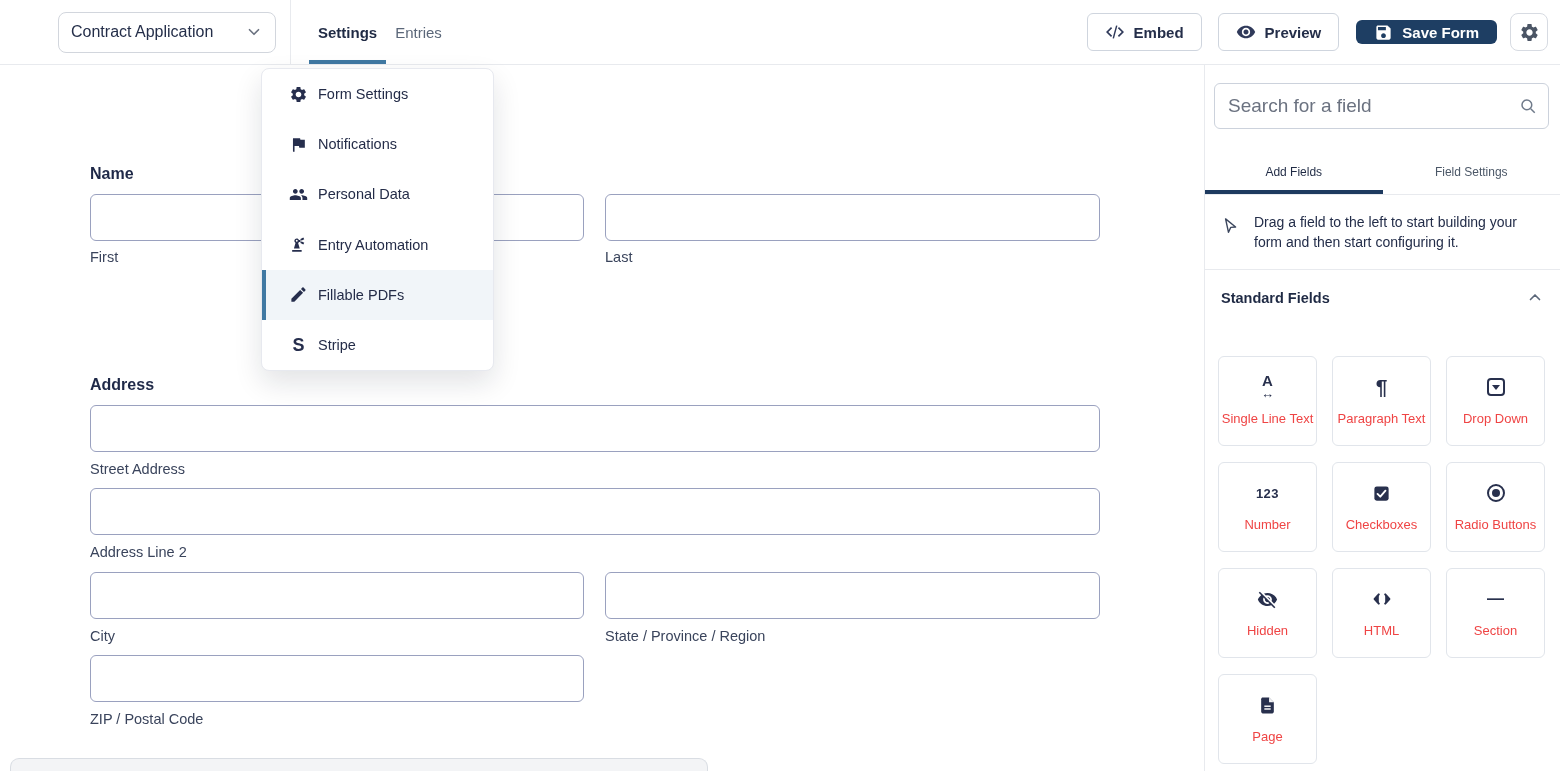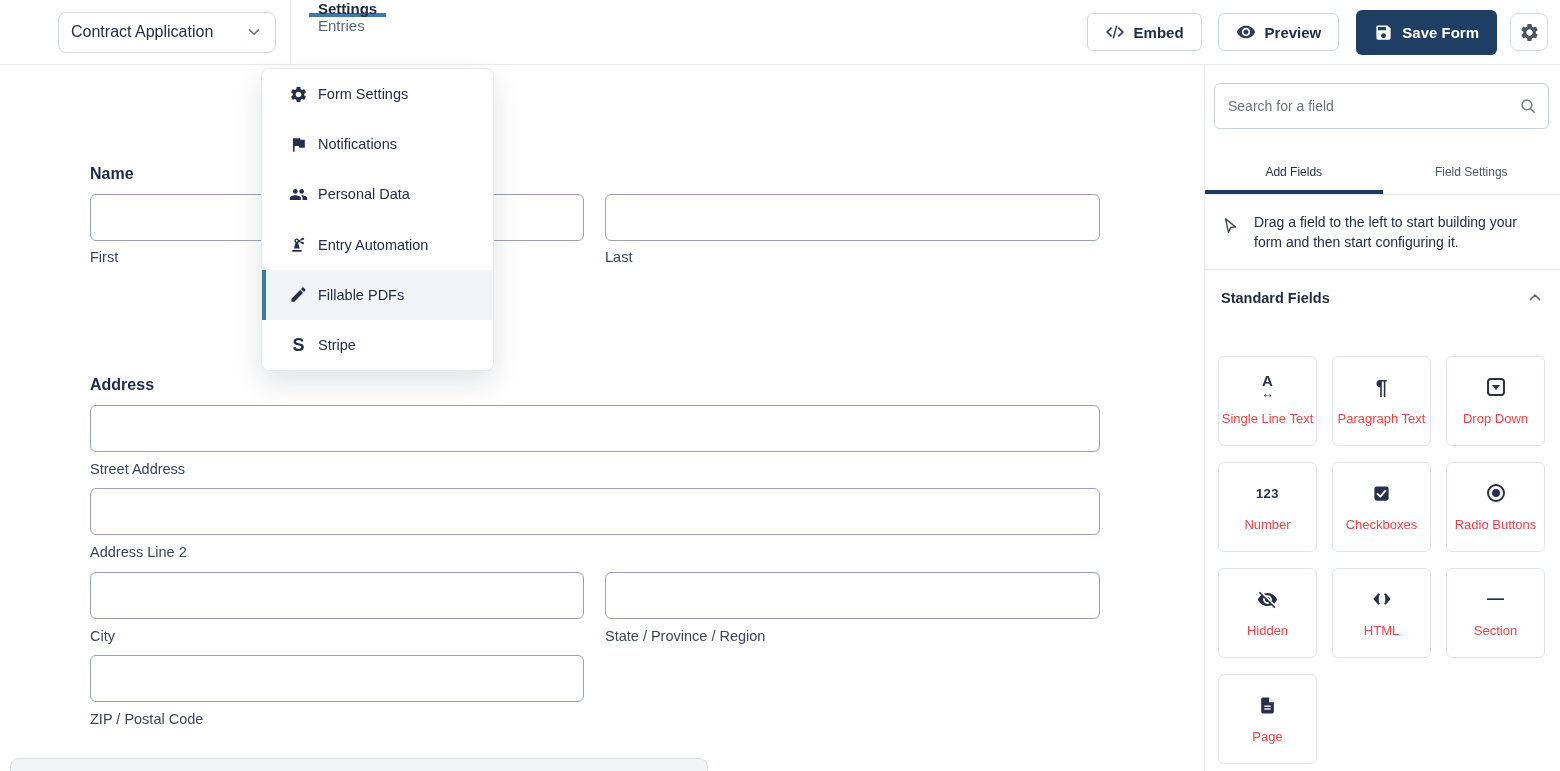--- a/index.html
+++ b/index.html
@@ -4,27 +4,27 @@
 <style>
   * { margin:0; padding:0; box-sizing:border-box; }
   html,body { width:1560px; height:771px; overflow:hidden; background:#fff;
     font-family:"Liberation Sans", sans-serif; color:#242e49; }
 
   
   .header { height:65px; display:flex; align-items:center; border-bottom:1px solid #e8eaee; background:#fff; position:relative;padding-left:48px; }
   .header-left { width:243px; height:100%; display:flex; align-items:center; padding-left:10px; border-right:1px solid #e8eaee; }
   .form-select { width:218px; height:41px; border:1px solid #d2d6dd; border-radius:8px; background:#fff;
     display:flex; align-items:center; justify-content:space-between; padding:0 12px; cursor:pointer; }
-  .tabs { display:flex; height:100%; margin-left:18px;flex-direction:column; }
+  .tabs { display:flex; height:100%; margin-left:18px; }
   .tab { padding:0 9px; display:flex; align-items:center; font-size:15px; color:#5b6779; cursor:pointer; }
   .tab.active { color:#1f2a44; font-weight:700; box-shadow:inset 0 -4px 0 #4079a3; }
   .header-actions { margin-left:auto; display:flex; align-items:center; padding-right:12px; }
   .btn { display:flex; align-items:center; gap:9px; border-radius:6px; cursor:pointer; font-size:15px; font-weight:700; }
   .btn-outline { height:38px; border:1px solid #cfd5de; background:#fff; color:#242e49; padding:0 17px; }
-  .btn-primary { height:45px; border:none; background:#1e3e63; color:#fff; padding:0 18px; margin-left:17px; }
+  .btn-primary { height:24px; border:none; background:#1e3e63; color:#fff; padding:0 18px; margin-left:17px; }
   .btn-outline + .btn-outline { margin-left:16px; }
   .btn-icononly { width:38px; height:38px; margin-left:13px; border:1px solid #d7dbe2; border-radius:8px; background:#fff;
     display:flex; align-items:center; justify-content:center; cursor:pointer; }
 
   
   .main { display:flex; height:706px; }
   .canvas { position:relative; flex:1; background:#fff; }
   .sidebar { width:356px; border-left:1px solid #e8eaee; background:#fff; display:flex; flex-direction:column; overflow:hidden; }
 
   
@@ -40,21 +40,21 @@
     display:flex; flex-direction:column; overflow:hidden; }
   .menu-item { flex:1; display:flex; align-items:center; gap:10px; padding-left:27px; font-size:14.5px; color:#242c48; cursor:pointer; }
   .menu-item.selected { background:#f1f5f9; box-shadow:inset 4px 0 0 #4079a3; }
   .mi-icon { width:19px; height:19px; display:flex; align-items:center; justify-content:center; flex:none; }
   .mi-icon svg { width:19px; height:19px; fill:#262e4d; }
   .glyph-s { font-size:18px; font-weight:800; color:#262e4d; line-height:1; }
 
   
   .search-wrap { margin:18px 11px 0 9px; position:relative; }
   .search-input { width:100%; height:46px; border:1px solid #ccd2dc; border-radius:6px; padding:0 42px 0 13px;
-    font-size:14px; font-family:"Liberation Sans",sans-serif; color:#374151; outline:none; }
+    font-size:19px; font-family:"Liberation Sans",sans-serif; color:#374151; outline:none; }
   .search-input::placeholder { color:#6b7280; }
   .search-icon { position:absolute; right:12px; top:14px; }
   .side-tabs { display:flex; margin-top:20px; height:46px; border-bottom:1px solid #e8eaee; }
   .side-tab { flex:1; display:flex; align-items:center; justify-content:center; font-size:12px; color:#4b5767; cursor:pointer; }
   .side-tab.active { color:#1f2a44; font-weight:500; box-shadow:inset 0 -4px 0 #1d3a5f; }
   .instruction { display:flex; gap:13px; align-items:flex-start; padding:17px 20px 16px 16px;
     border-bottom:1px solid #e8eaee; font-size:14px; line-height:1.45; color:#232d49; }
   .instruction svg { flex:none; margin-top:4px; }
   .section-header { margin:19px 16px 0 16px; display:flex; align-items:center; justify-content:space-between; cursor:pointer; }
   .section-title { font-size:14.5px; font-weight:700; color:#1f2a44; }

